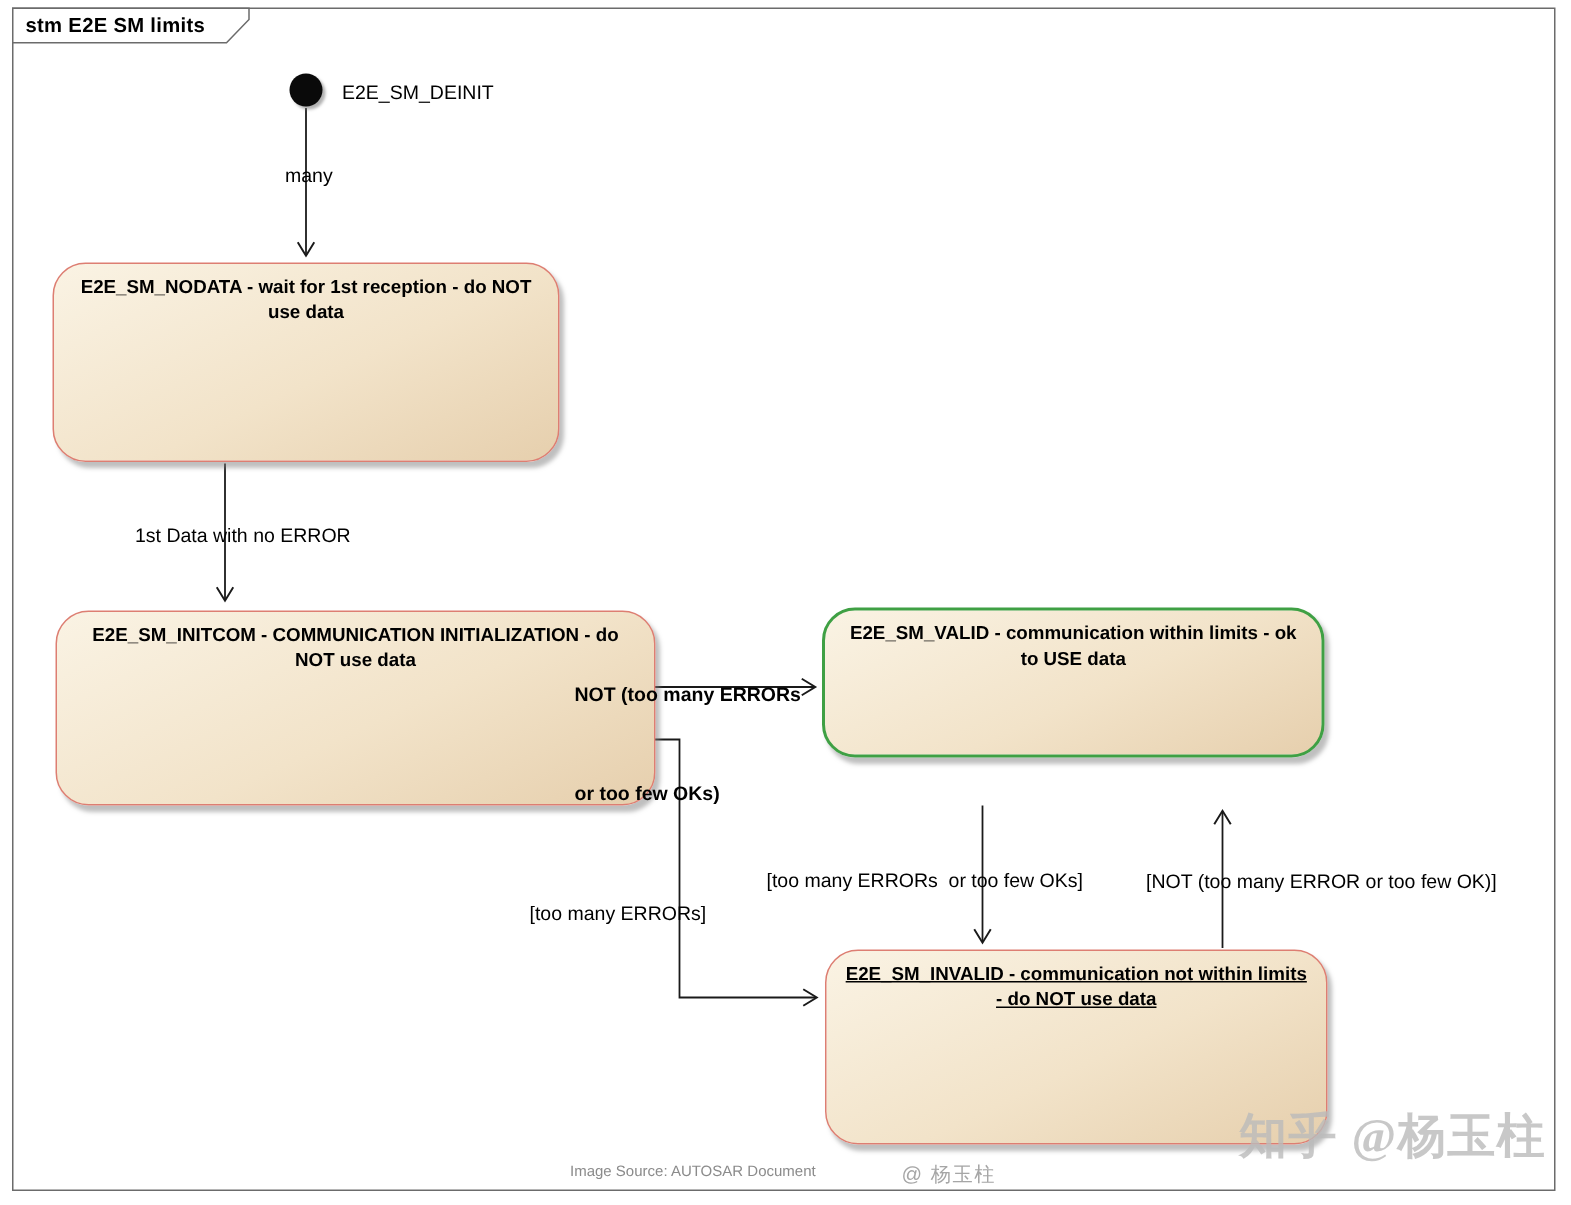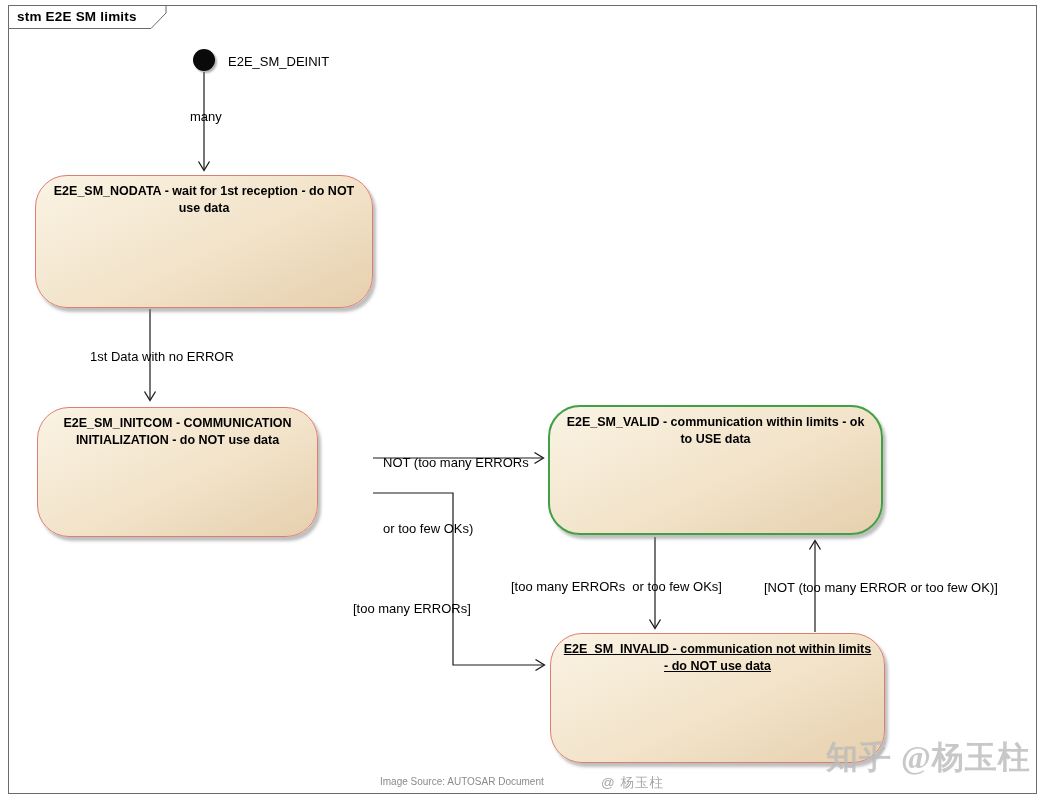--- a/index.html
+++ b/index.html
@@ -20,41 +20,41 @@
     position:absolute;left:193px;top:49px;width:22px;height:22px;
     background:#0a0a0a;border-radius:50%;
     box-shadow:2px 2px 2px rgba(125,125,125,0.6);
   }
   .initial-label{
     position:absolute;left:228px;top:54px;
     font-size:13px;color:#000;
   }
   .state{
     position:absolute;
-    border-radius:32px;
+    border-radius:22px;
     background:linear-gradient(155deg,#faf3e4 0%,#f2e3c9 55%,#e6cfad 100%);
     box-shadow:3px 4px 3px rgba(128,128,128,0.5);
     box-sizing:border-box;
     text-align:center;
     font-size:12.5px;font-weight:bold;color:#000;
     line-height:17px;
     padding:7px 12px 0 12px;
   }
   .state.red{border:1.5px solid #dd7e72;}
   .state.green{border:2px solid #3fa044;}
   .state-nodata{left:35px;top:175px;width:338px;height:133px;}
-  .state-initcom{left:37px;top:407px;width:281px;height:130px;}
-  .state-valid{left:548px;top:405px;width:335px;height:130px;}
+  .state-initcom{left:37px;top:407px;width:400px;height:130px;}
+  .state-valid{left:548px;top:405px;width:335px;height:100px;}
   .state-invalid{left:550px;top:633px;width:335px;height:130px;text-decoration:underline;}
   .tlabel{
     position:absolute;
     font-size:13px;color:#000;line-height:22px;
     white-space:pre;
   }
-  .tlabel.twoline{line-height:22px;}
+  .tlabel.twoline{line-height:22px;font-weight:bold;}
   .lbl-init{left:190px;top:106px;}
   .lbl-firstdata{left:90px;top:346px;}
   .lbl-notvalid{left:383px;top:408px;}
   .lbl-toomany{left:353px;top:598px;}
   .lbl-toomanyorfew{left:511px;top:576px;}
   .lbl-notinvalid{left:764px;top:577px;}
   .footer-source{
     position:absolute;left:380px;top:776px;
     font-size:10px;color:#8b8b8b;
   }

